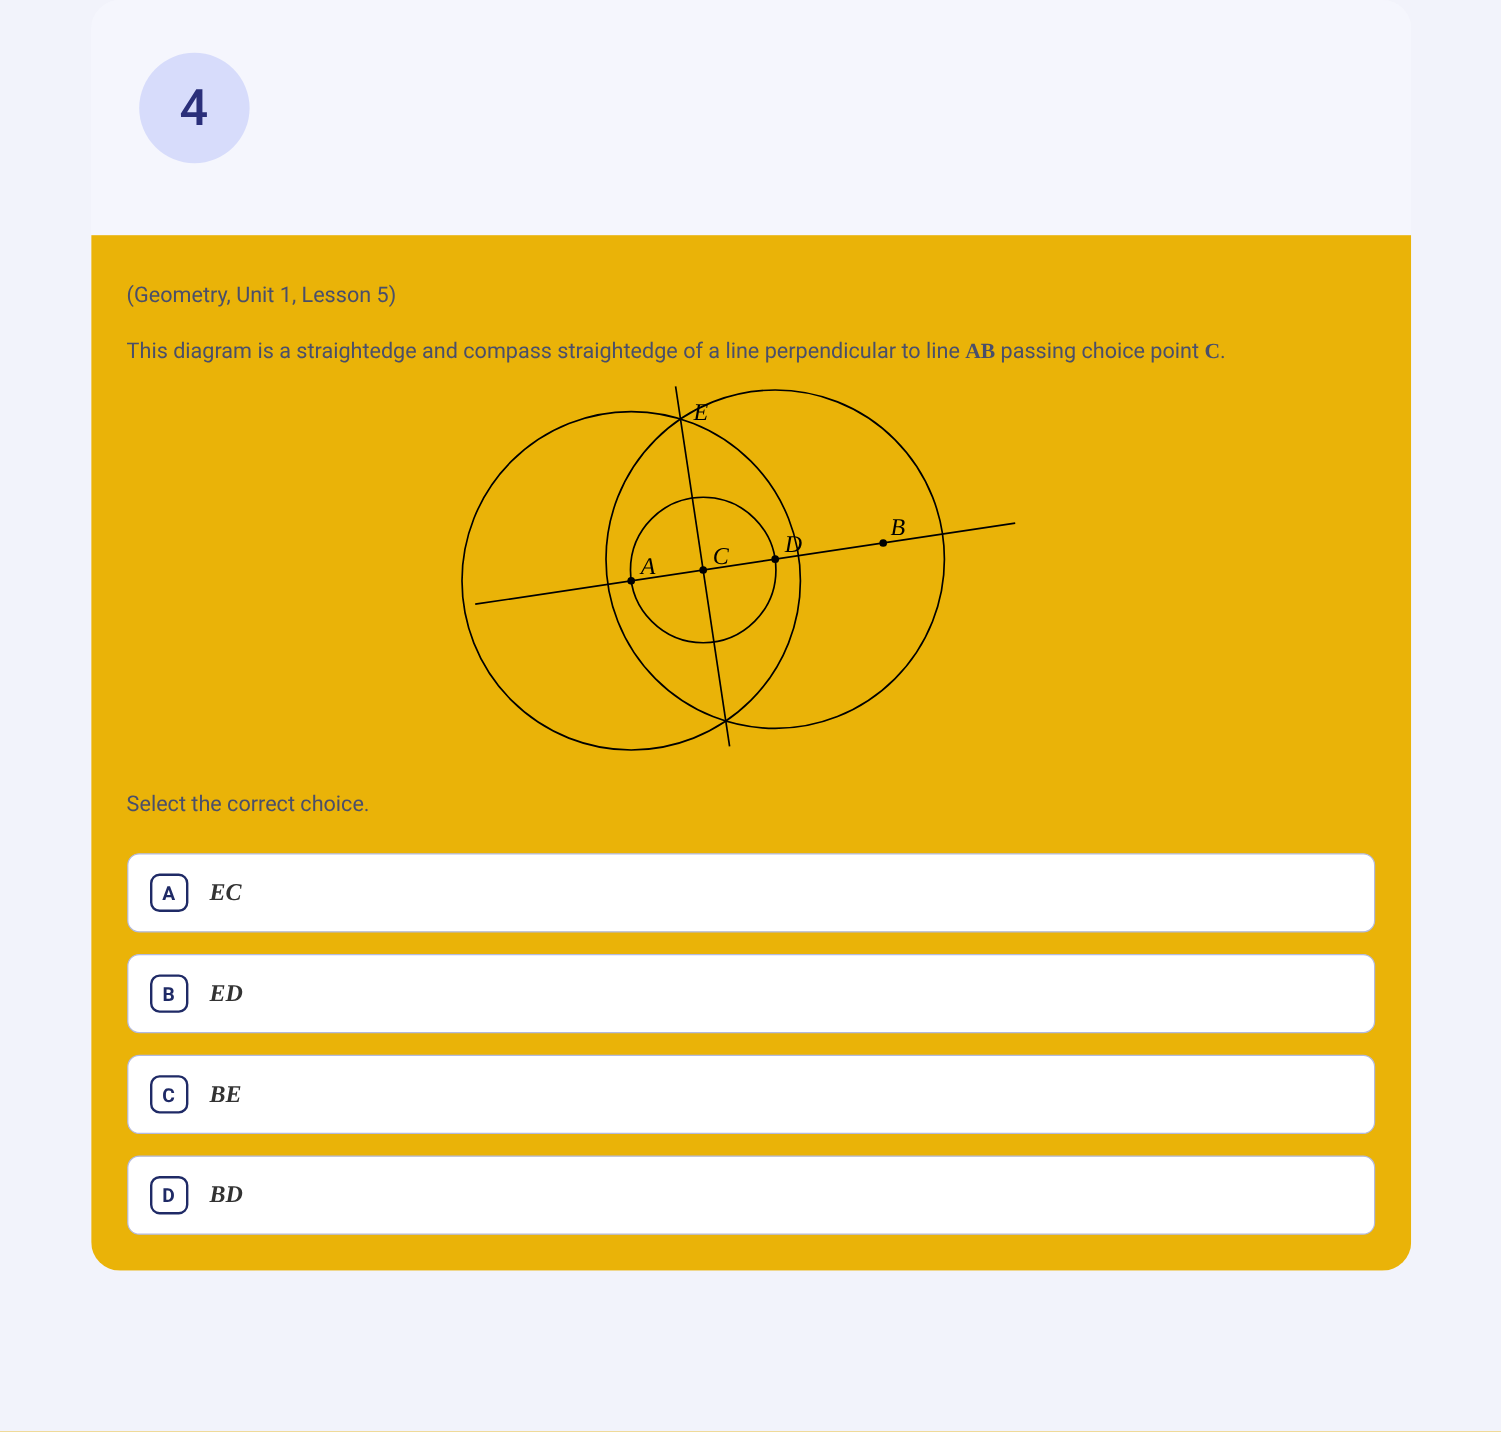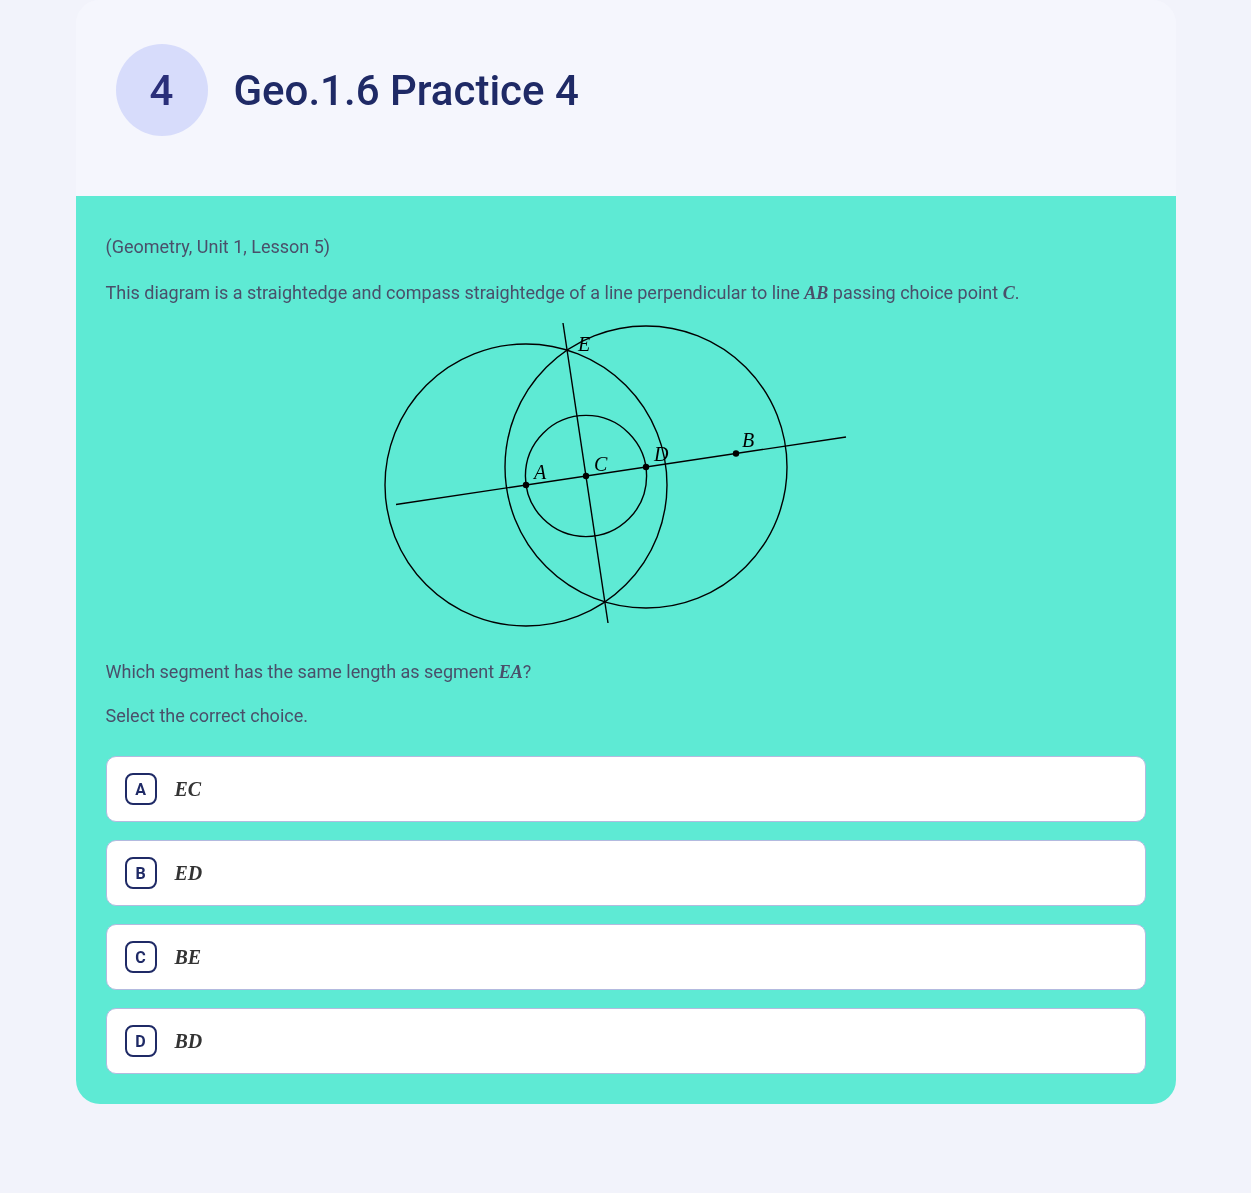--- a/index.html
+++ b/index.html
@@ -34,35 +34,35 @@
     display: flex;
     align-items: center;
     justify-content: center;
   }
   .title {
     font-size: 42px;
     font-weight: 500;
     color: #1f2a66;
   }
   .content {
-    background: #5eead4;
+    background: #eab308;
     padding: 40px 30px 30px 30px;
   }
   .meta {
     font-size: 18px;
     color: #4a4f6a;
     margin-bottom: 22px;
   }
   .prompt {
     font-size: 18px;
     color: #4a4f6a;
     line-height: 1.5;
     margin-bottom: 14px;
   }
-  .mathbold { font-style: italic; font-weight: 700; font-family: "Times New Roman", serif; }
+  .mathbold { font-weight: 700; font-family: "Times New Roman", serif; }
   .diagram-wrap {
     display: flex;
     justify-content: center;
     margin: 8px 0 30px 0;
   }
   .question {
     font-size: 18px;
     color: #4a4f6a;
     margin-bottom: 22px;
   }
@@ -113,21 +113,20 @@
     font-size: 20px;
     fill: #000;
   }
 </style>
 </head>
 <body>
 
 <div class="page">
   <div class="header">
     <div class="badge">4</div>
-    <div class="title">Geo.1.6 Practice 4</div>
   </div>
 
   <div class="content">
     <p class="meta">(Geometry, Unit 1, Lesson 5)</p>
 
     <p class="prompt">
       <span>This diagram is a straightedge and compass straightedge of a line perpendicular to line </span><span class="mathbold">AB</span><span> passing choice point </span><span class="mathbold">C</span><span>.</span>
     </p>
 
     <div class="diagram-wrap">
@@ -154,23 +153,20 @@
         </g>
 
         <text x="158" y="158">A</text>
         <text x="218" y="150">C</text>
         <text x="278" y="140">D</text>
         <text x="366" y="126">B</text>
         <text x="202" y="30">E</text>
       </svg>
     </div>
 
-    <p class="question">
-      <span>Which segment has the same length as segment </span><span class="mathbold">EA</span><span>?</span>
-    </p>
 
     <p class="instruction">Select the correct choice.</p>
 
     <div class="choices">
       <div class="choice">
         <div class="choice-letter">A</div>
         <div class="choice-text">EC</div>
       </div>
       <div class="choice">
         <div class="choice-letter">B</div>

